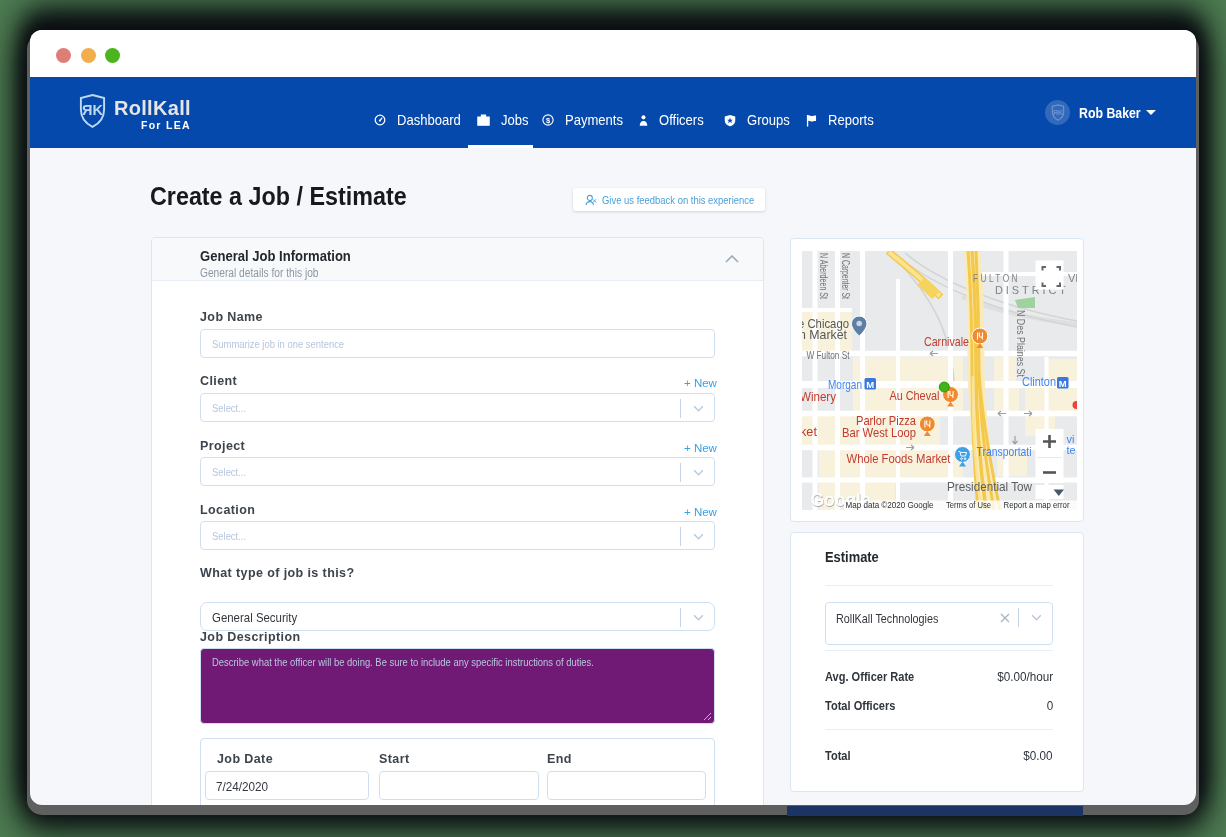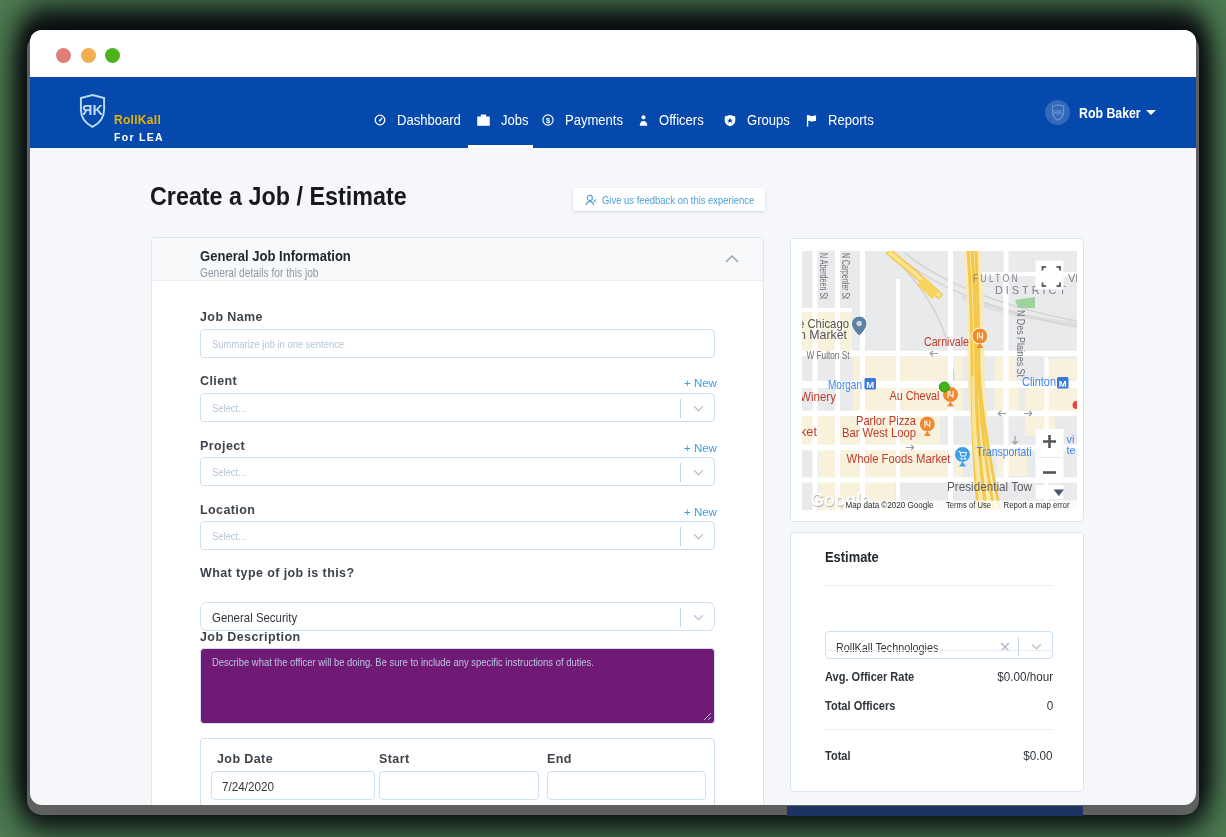--- a/index.html
+++ b/index.html
@@ -11,21 +11,21 @@
 .navybar { position:absolute; left:787px; top:806px; width:296px; height:10px; background:#1b3464; }
 .titlebar { position:absolute; left:0; top:0; width:100%; height:47px; background:#fff; }
 .dot { position:absolute; top:18px; width:15px; height:15px; border-radius:50%; }
 .dot.r { left:26px; background:#dd7e78; }
 .dot.y { left:51px; background:#f2ae4d; }
 .dot.g { left:75px; background:#4db31e; }
 
 .nav { position:absolute; left:0; top:47px; width:100%; height:71px; background:#0549ac; }
 .logo { position:absolute; left:48px; top:17px; display:flex; }
 .logotext { margin-left:7px; }
-.logotext .rk { color:#eab308; font-size:12px; font-weight:bold; letter-spacing:0.3px; line-height:23px; margin-top:15px; }
+.logotext .rk { color:#e5e5e5; font-size:20px; font-weight:bold; letter-spacing:0.3px; line-height:23px; margin-top:3px; }
 .logotext .lea { color:#fff; font-size:10.5px; font-weight:bold; letter-spacing:1.3px; text-align:right; line-height:11px; }
 .mi { position:absolute; top:0; height:86px; display:flex; align-items:center; }
 .mi span { display:inline-block; color:#fff; font-size:14.5px; font-weight:500; transform:scaleX(0.9); transform-origin:0 50%; white-space:nowrap; }
 .mi svg { margin-right:11px; }
 .underline { position:absolute; left:438px; top:67.5px; width:65px; height:3.5px; background:#fff; }
 .user { position:absolute; left:1015px; top:0; height:71px; display:flex; align-items:center; }
 .avatar { width:25px; height:25px; border-radius:50%; background:rgba(255,255,255,0.18); display:flex; align-items:center; justify-content:center; margin-right:9px; }
 .uname { color:#fff; font-size:14.5px; font-weight:600; transform:scaleX(0.85); transform-origin:0 50%; white-space:nowrap; width:60px; }
 .caret { width:0; height:0; border-left:5px solid transparent; border-right:5px solid transparent; border-top:5.5px solid #fff; margin-left:7px; }
 
@@ -56,21 +56,21 @@
 
 .mapcard { left:760px; top:208px; width:294px; height:284px; }
 .mapcard svg.map { position:absolute; left:11px; top:12px; }
 
 .estcard { left:760px; top:502px; width:294px; height:260px; }
 .estcard .et { position:absolute; left:34px; top:15px; font-size:15px; font-weight:600; color:#23282d; transform:scaleX(0.86); transform-origin:0 0; }
 .estcard hr { position:absolute; left:34px; width:228px; border:none; border-top:1px solid #e8eef5; }
 .erow { position:absolute; left:34px; width:228px; height:16px;text-align:right; }
 .erow b { position:absolute; left:0; top:0; font-size:13px; color:#2f353b; transform:scaleX(0.85); transform-origin:0 0; white-space:nowrap; }
 .erow i { position:absolute; right:0; top:0; font-size:13px; font-style:normal; color:#2f353b; transform:scaleX(0.9); transform-origin:100% 0; white-space:nowrap; }
-.esel { position:absolute; left:34px; top:69px; width:228px; height:28px; border:1px solid #cfdff2; border-radius:4px;margin-top:29px; }
+.esel { position:absolute; left:34px; top:69px; width:228px; height:43px; border:1px solid #cfdff2; border-radius:4px; }
 .esel .tx { position:absolute; left:10px; top:8px; font-size:13px; color:#33383e; transform:scaleX(0.83); transform-origin:0 0; white-space:nowrap; }
 </style>
 </head>
 <body>
 <div class="win">
   <div class="titlebar">
     <div class="dot r"></div>
       <div class="dot y"></div>
       <div class="dot g"></div>
   </div>
@@ -207,21 +207,21 @@
       <div class="ph" style="top:7px;">Describe what the officer will be doing. Be sure to include any specific instructions of duties.</div>
       <svg width="9" height="9" viewBox="0 0 9 9">
           <path d="M8 1 L1 8 M8 5 L5 8" stroke="#b0bdd0" stroke-width="1"></path>
         </svg>
     </div>
 
     <div class="subbox">
       <div class="sl" style="left:16px;">Job Date</div>
       <div class="sl" style="left:178px;">Start</div>
       <div class="sl" style="left:346px;">End</div>
-      <div class="si" style="left:10px; width:164px;">
+      <div class="si" style="left:4px; width:164px;">
           <div style="position:absolute; left:10px; top:7px; font-size:13px; color:#33383e; transform:scaleX(0.9); transform-origin:0 0;">7/24/2020</div>
         </div>
       <div class="si" style="left:178px; width:160px;"></div>
       <div class="si" style="left:346px; width:159px;"></div>
     </div>
   </div>
 
   <div class="card mapcard">
     <svg class="map" width="275" height="259" viewBox="0 0 275 259">
       <rect width="275" height="259" fill="#e9eaec"></rect>

